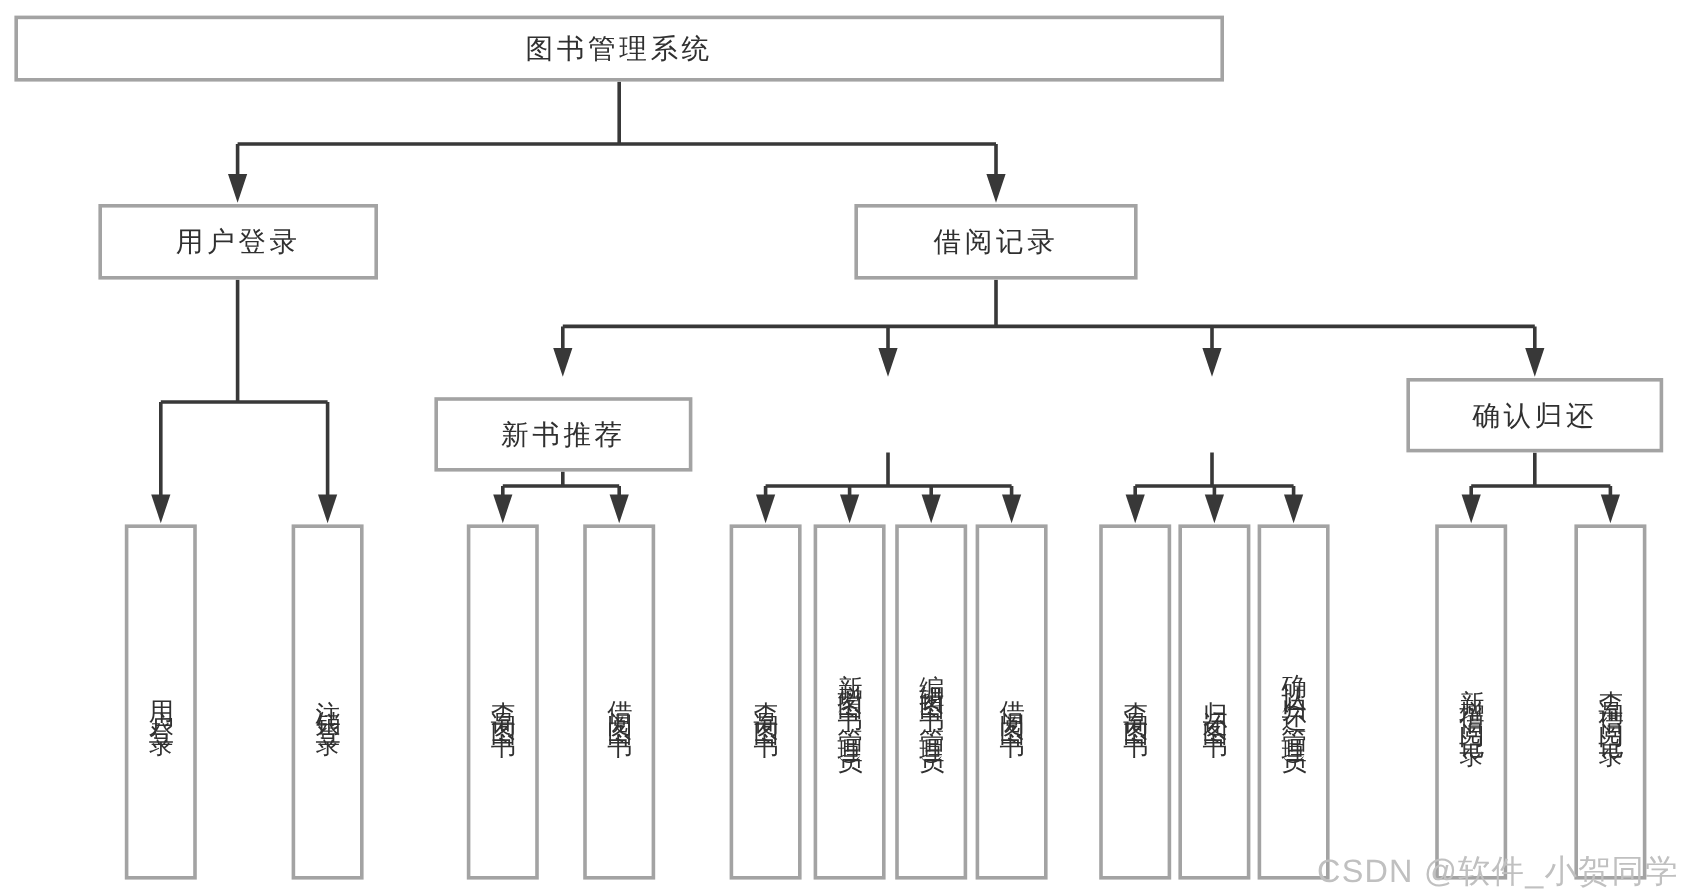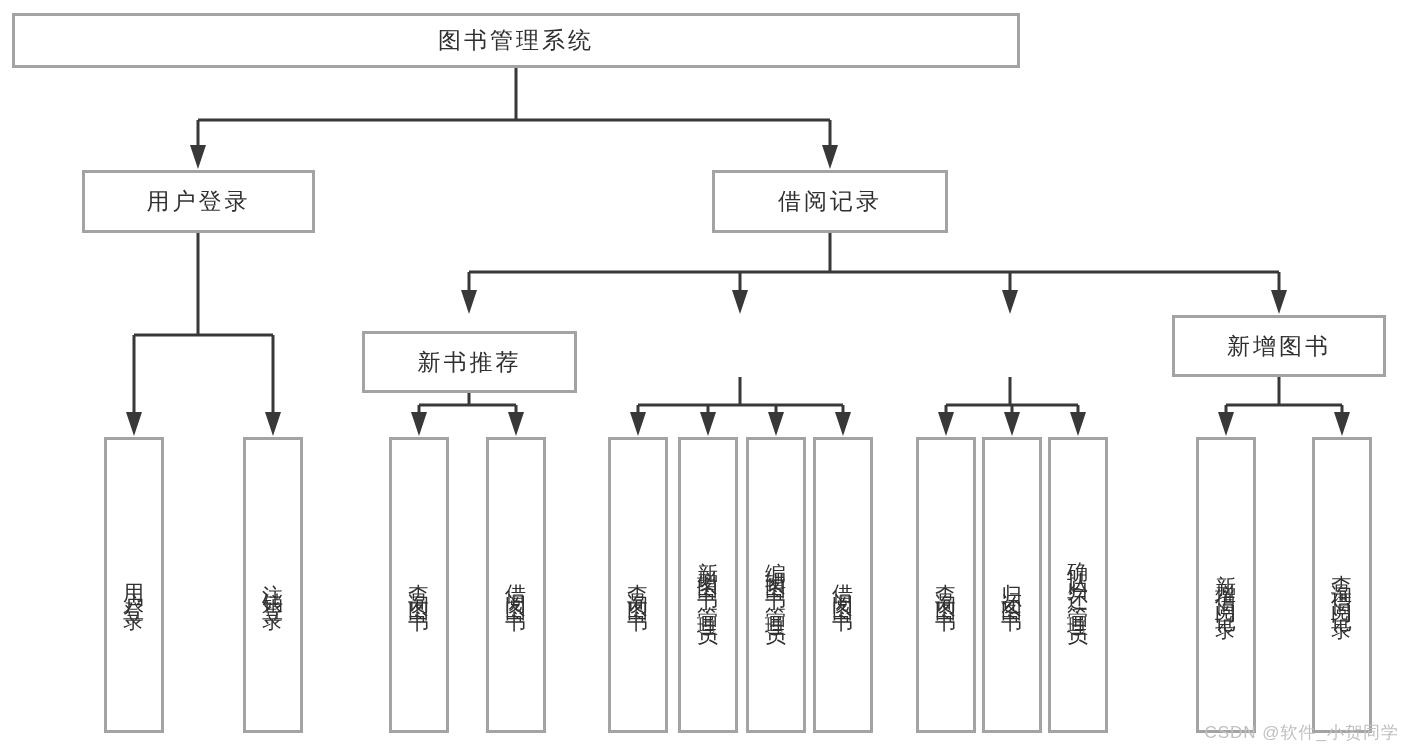--- a/index.html
+++ b/index.html
@@ -39,21 +39,21 @@
     text-orientation: mixed;
     font-size: 21px;
     letter-spacing: 9px;
     line-height: 1;
   }
   .watermark {
     position: absolute;
     right: 6px;
     bottom: 3px;
     z-index: 3;
-    font-size: 17px;
+    font-size: 27px;
     color: #c0c0c0;
     letter-spacing: 1px;
     white-space: nowrap;
   }
 </style>
 </head>
 <body>
 
 <div id="stage">
 
@@ -103,21 +103,21 @@
       <polygon points="1334,412 1350,412 1342,436"></polygon>
     </g>
   </svg>
 
   <div class="box hbox" style="left:12px; top:13px; width:1008px; height:55px;">图书管理系统</div>
 
   <div class="box hbox" style="left:82px; top:170px; width:233px; height:63px;">用户登录</div>
   <div class="box hbox" style="left:712px; top:170px; width:236px; height:63px;">借阅记录</div>
 
   <div class="box hbox" style="left:362px; top:331px; width:215px; height:62px;">新书推荐</div>
-  <div class="box hbox" style="left:1172px; top:315px; width:214px; height:62px;">新增图书</div>
+  <div class="box hbox" style="left:1172px; top:315px; width:214px; height:62px;">确认归还</div>
 
   <div class="box vbox" style="left:104px; top:437px; width:60px; height:296px;">用户登录</div>
   <div class="box vbox" style="left:243px; top:437px; width:60px; height:296px;">注销登录</div>
 
   <div class="box vbox" style="left:389px; top:437px; width:60px; height:296px;">查询图书</div>
   <div class="box vbox" style="left:486px; top:437px; width:60px; height:296px;">借阅图书</div>
 
   <div class="box vbox" style="left:608px; top:437px; width:60px; height:296px;">查询图书</div>
   <div class="box vbox" style="left:678px; top:437px; width:60px; height:296px;">新增图书（管理员）</div>
   <div class="box vbox" style="left:746px; top:437px; width:60px; height:296px;">编辑图书（管理员）</div>

